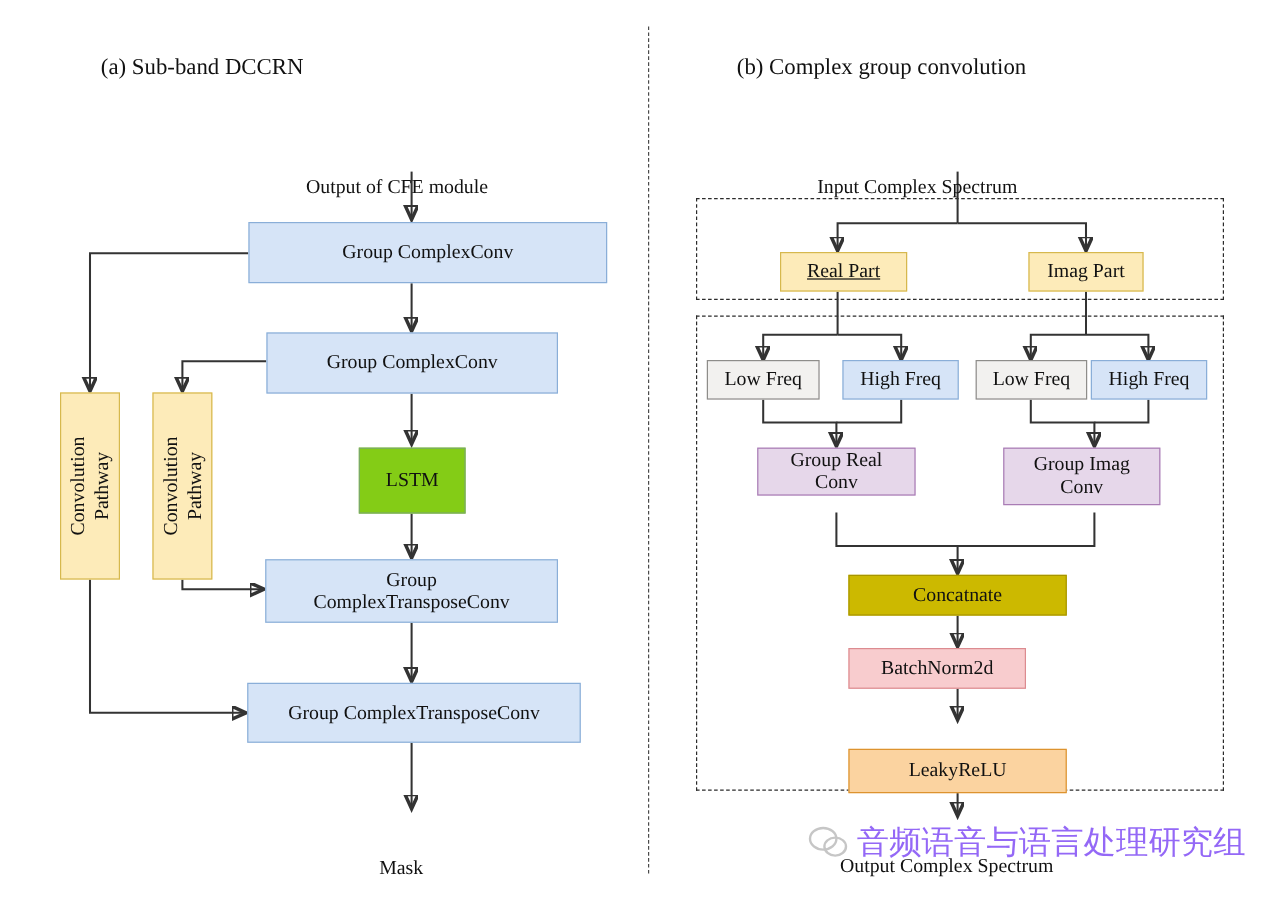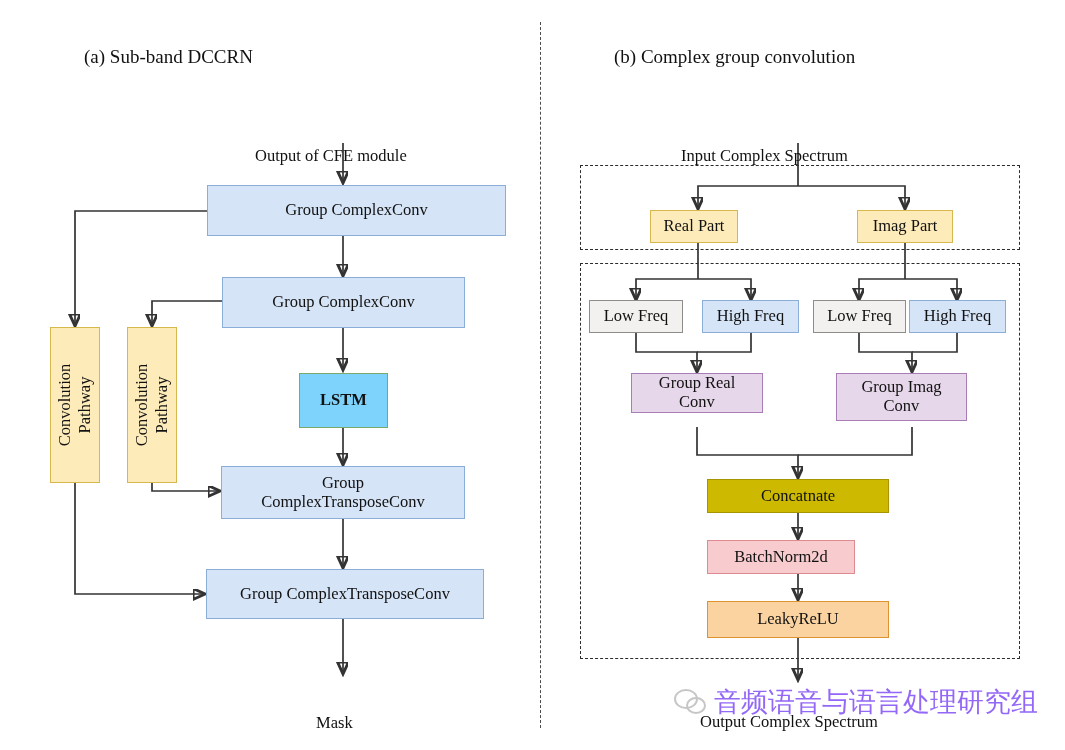--- a/index.html
+++ b/index.html
@@ -21,26 +21,26 @@
     text-align:center;
     line-height:1.15;
     font-size:16.5px;
     border:1px solid #7f7f7f;
     background:#fff;
     white-space:pre-line;
     z-index:4;
   }
   .blue   {background:#d6e4f7;border-color:#8aaed8;}
   .yellow {background:#fdebb9;border-color:#d6b84e;}
-  .green  {background:#7dd3fc;border-color:#7aa96a;font-weight:bold;}
+  .green  {background:#84cc16;border-color:#7aa96a;}
   .gray   {background:#f2f1ef;border-color:#8e8d8a;text-align:right;}
   .purple {background:#e6d7ea;border-color:#a97cb5;}
   .olive  {background:#ccb900;border-color:#a79500;}
   .pink   {background:#f8ccce;border-color:#dc8b90;}
-  .orange {background:#fbd3a0;border-color:#dd932f;}
+  .orange {background:#fbd3a0;border-color:#dd932f;margin-top:23px;}
 
   
   .vnode{
     position:absolute;box-sizing:border-box;
     background:#fdebb9;border:1px solid #d6b84e;
     z-index:4;
   }
   .vnode .vtext{
     position:absolute;left:50%;top:50%;
     transform:translate(-50%,-50%) rotate(-90deg);
@@ -184,21 +184,21 @@
   <div class="flabel" style="left:316px;top:683px;">Mask</div>
 
   <div class="plabel" style="left:614px;top:46px;">(b) Complex group convolution</div>
 
   <div class="flabel" style="left:681px;top:116px;">Input Complex Spectrum</div>
 
   <div class="dashbox" style="left:580px;top:165px;width:440px;height:85px;"></div>
 
   <div class="dashbox" style="left:580px;top:263px;width:440px;height:396px;"></div>
 
-  <div class="node yellow" style="left:650px;top:210px;width:88px;height:33px;">Real Part</div>
+  <div class="node yellow" style="left:650px;top:210px;width:106px;height:33px;text-decoration:underline;">Real Part</div>
 
   <div class="node yellow" style="left:857px;top:210px;width:96px;height:33px;">Imag Part</div>
 
   <div class="node gray" style="left:589px;top:300px;width:94px;height:33px;">Low Freq</div>
 
   <div class="node blue" style="left:702px;top:300px;width:97px;height:33px;">High Freq</div>
 
   <div class="node gray" style="left:813px;top:300px;width:93px;height:33px;">Low Freq</div>
 
   <div class="node blue" style="left:909px;top:300px;width:97px;height:33px;">High Freq</div>

